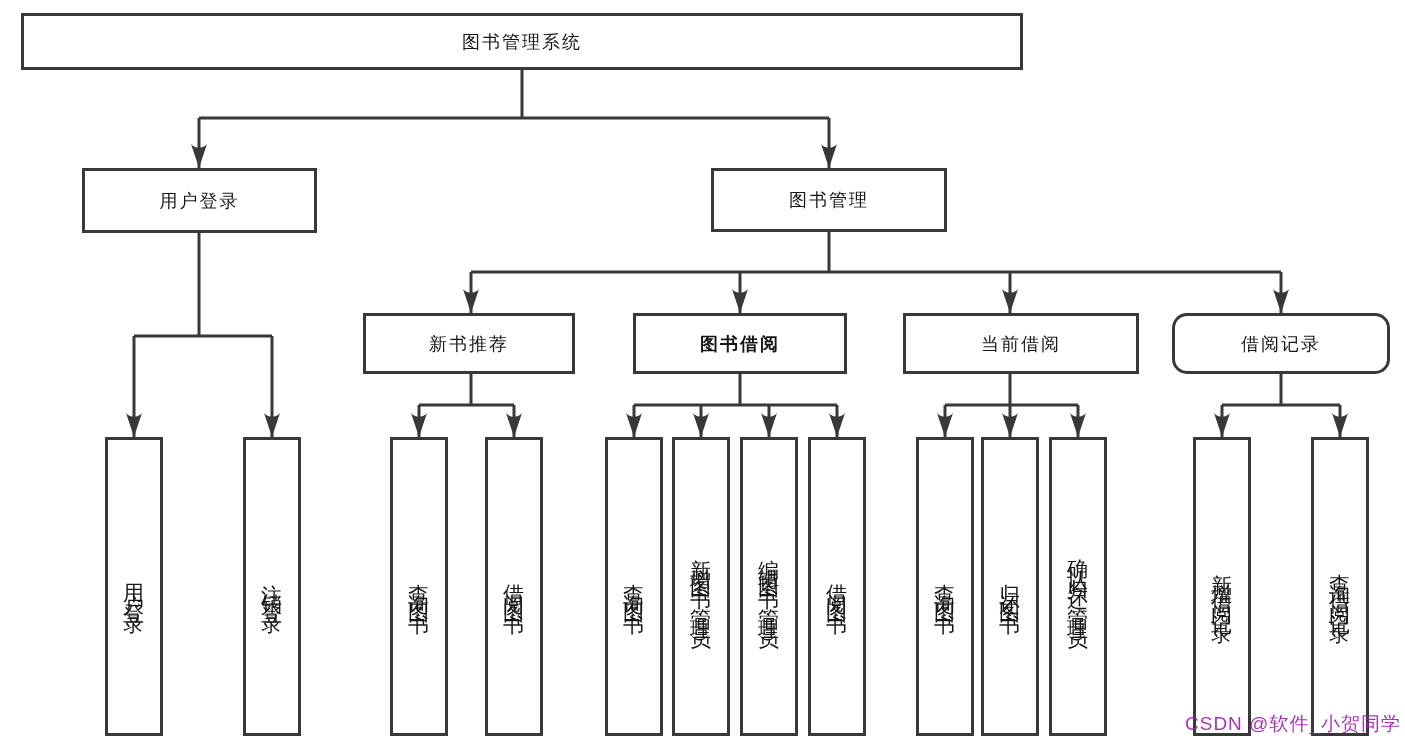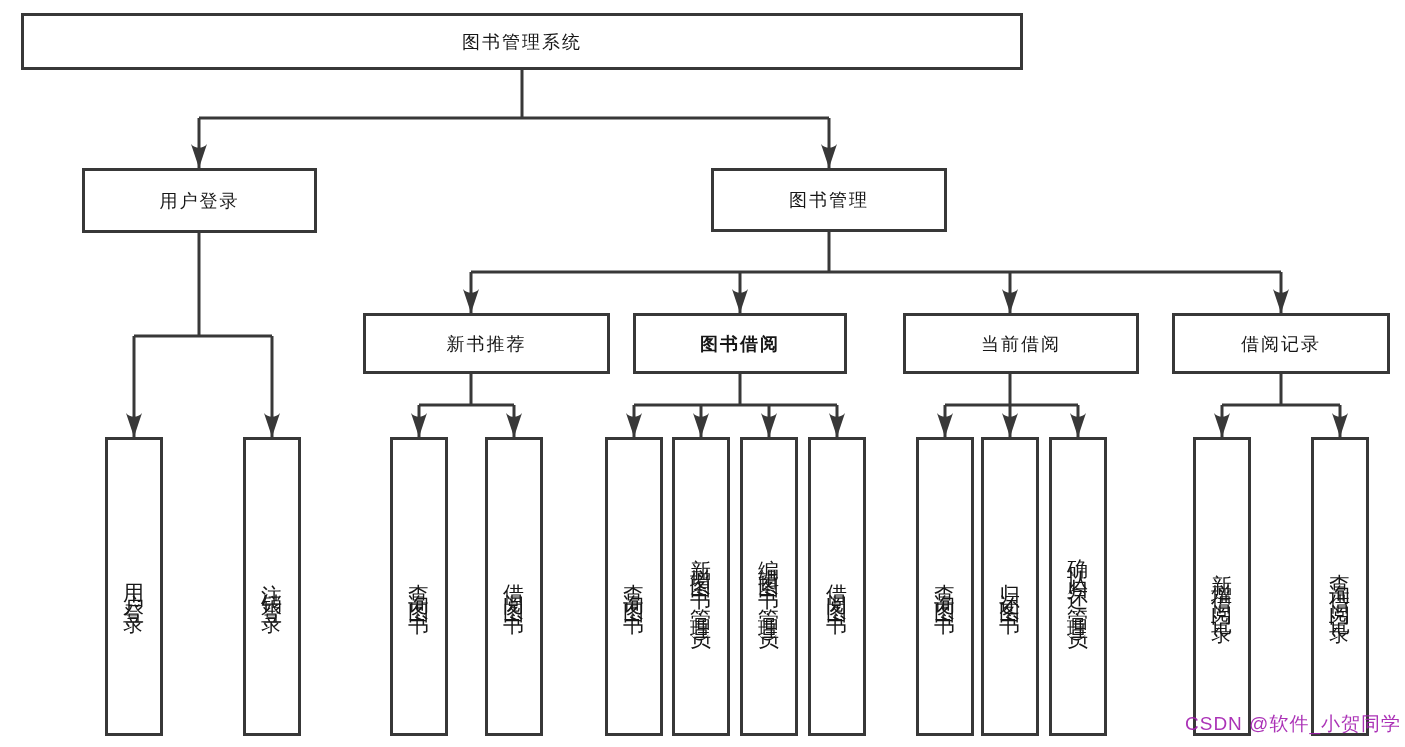--- a/index.html
+++ b/index.html
@@ -18,24 +18,24 @@
     background:#ffffff;
     display:flex;align-items:center;justify-content:center;
     color:#161616;
     z-index:1;
   }
   .hnode{font-size:18px;letter-spacing:2px;white-space:nowrap;}
   .root{left:21px;top:13px;width:1002px;height:57px;}
   .l2a{left:82px;top:168px;width:235px;height:65px;}
   .l2b{left:711px;top:168px;width:236px;height:64px;}
   .l3{top:313px;height:61px;}
-  .l3a{left:363px;width:247px;}
+  .l3a{left:363px;width:212px;}
   .l3b{left:633px;width:214px;font-weight:bold;}
   .l3c{left:903px;width:236px;}
-  .l3d{left:1172px;width:218px;}
+  .l3d{left:1172px;width:218px;border-radius:15px;}
   .leaf{top:437px;width:58px;height:299px;}
   .vtext{
     writing-mode:vertical-rl;
     text-orientation:mixed;
     font-size:21px;
     letter-spacing:10px;
     line-height:1;
     white-space:nowrap;
     color:#161616;
   }

